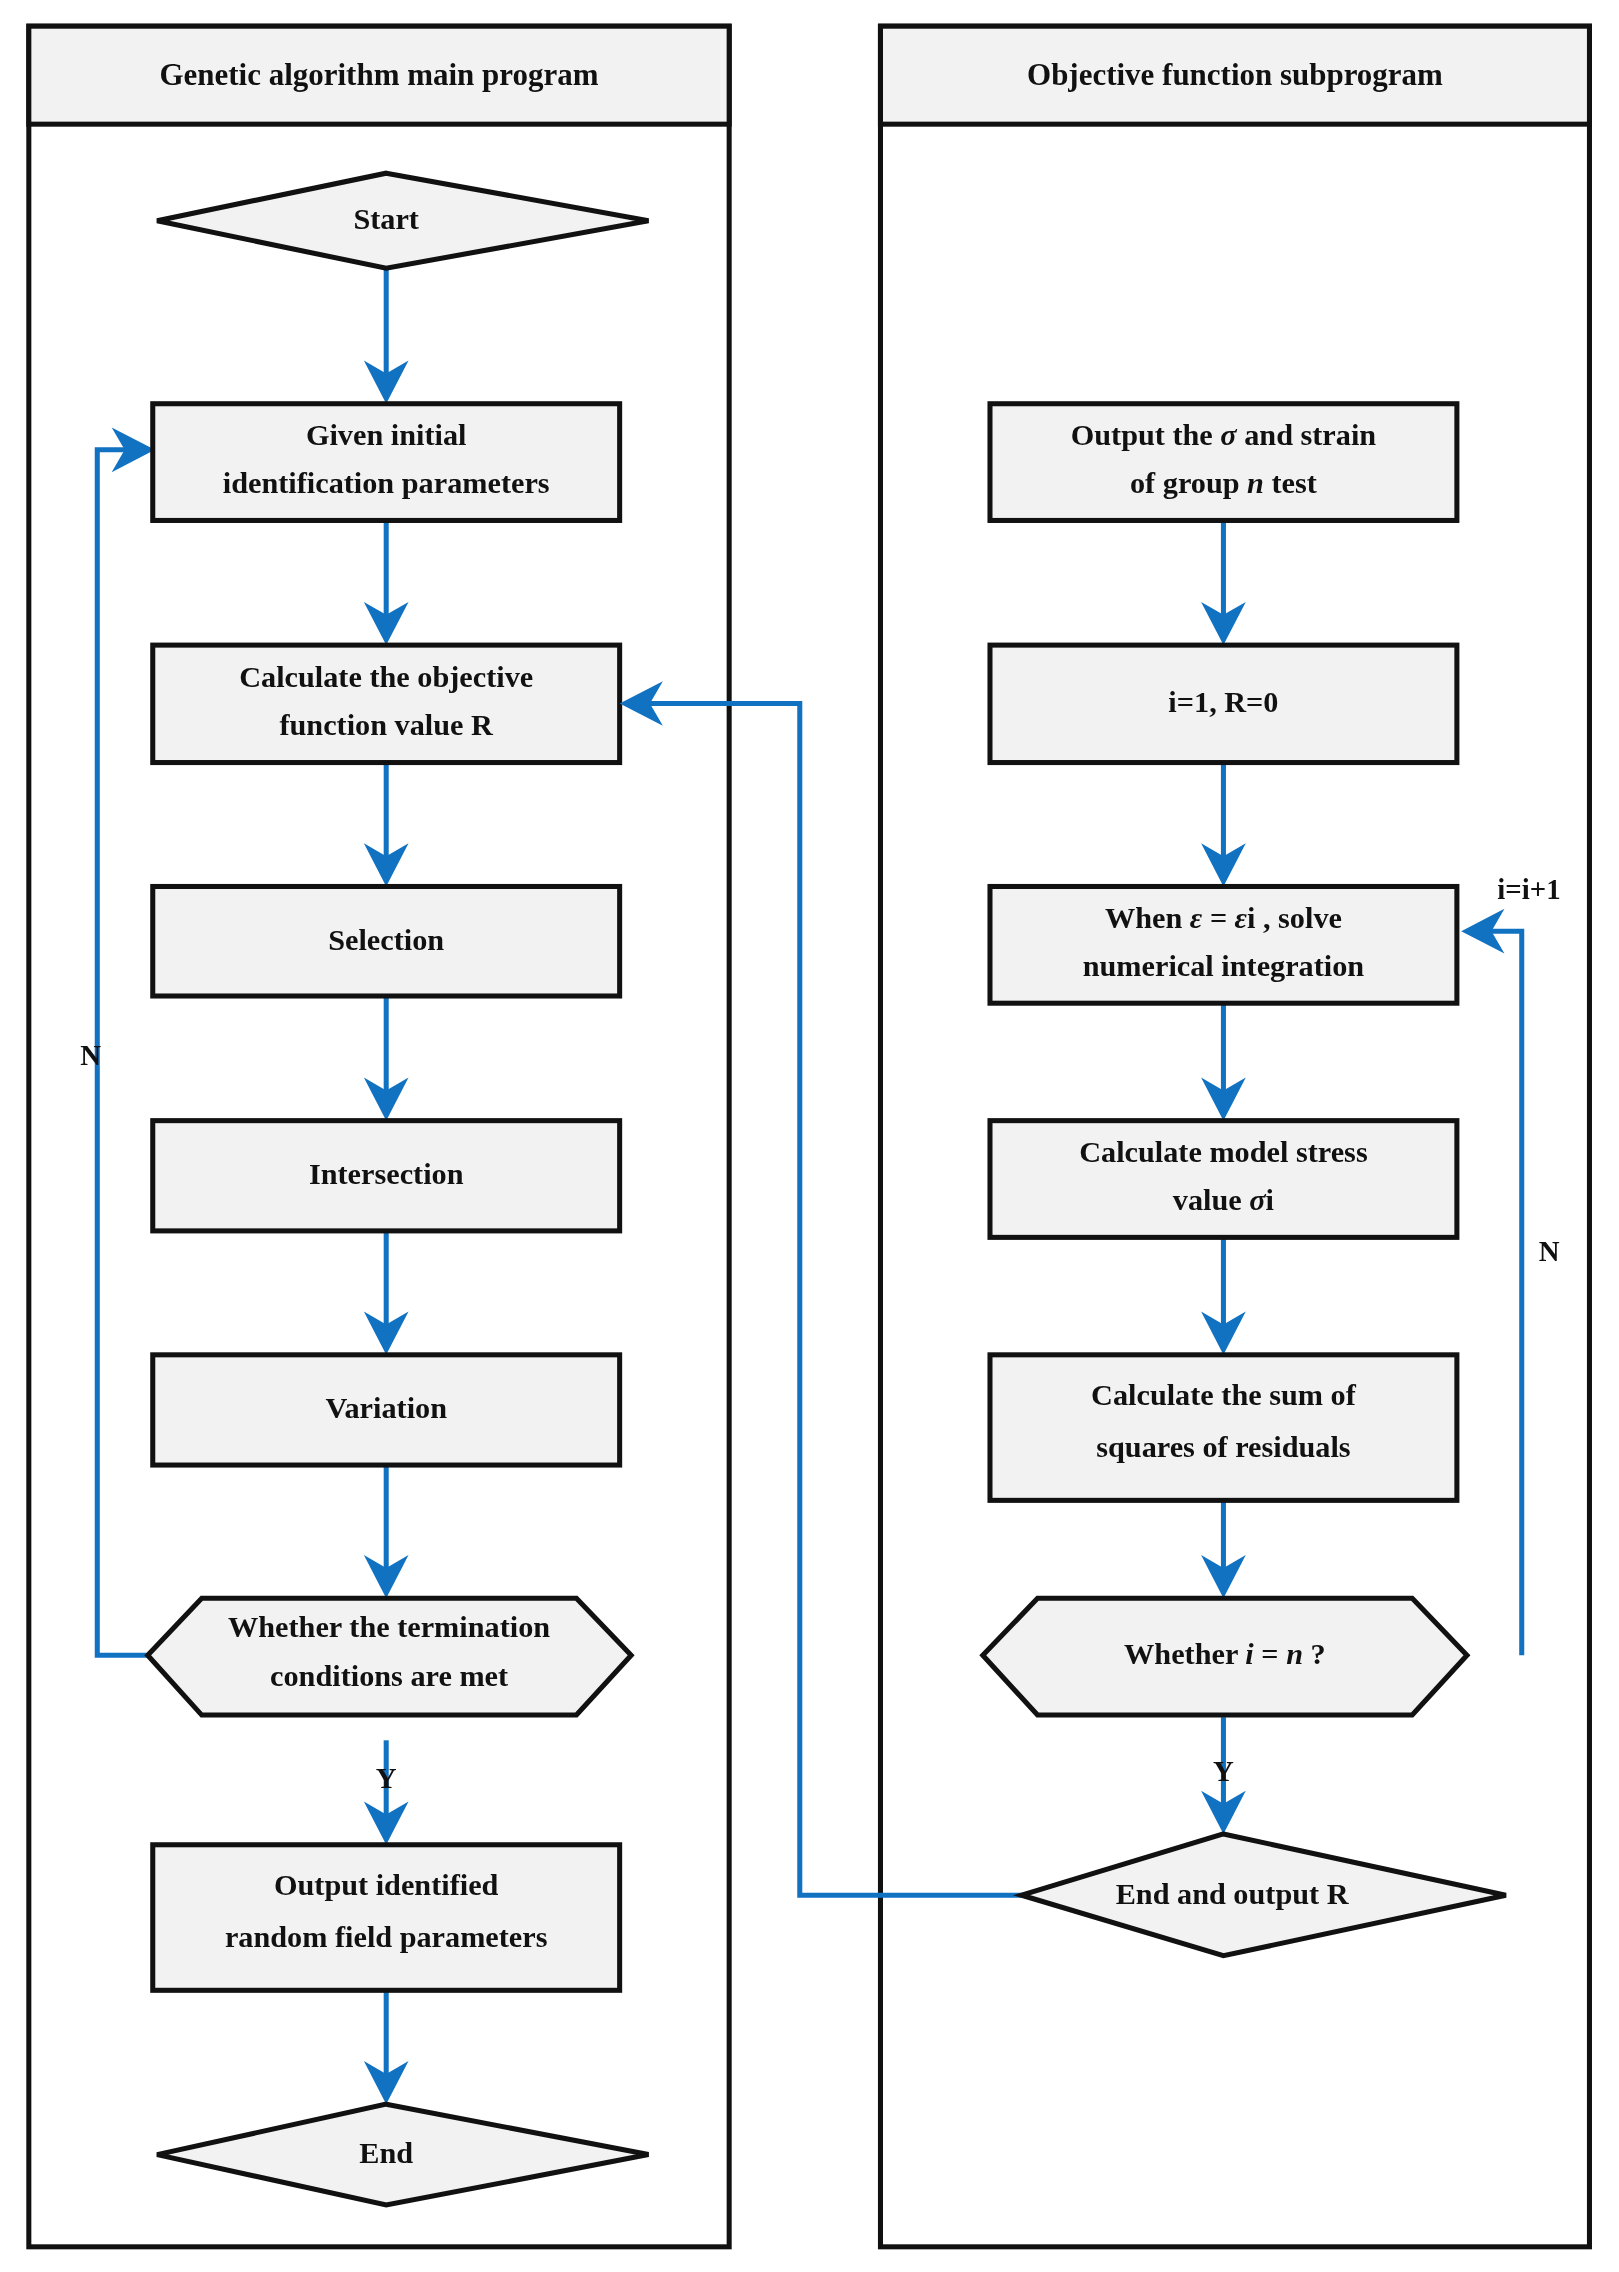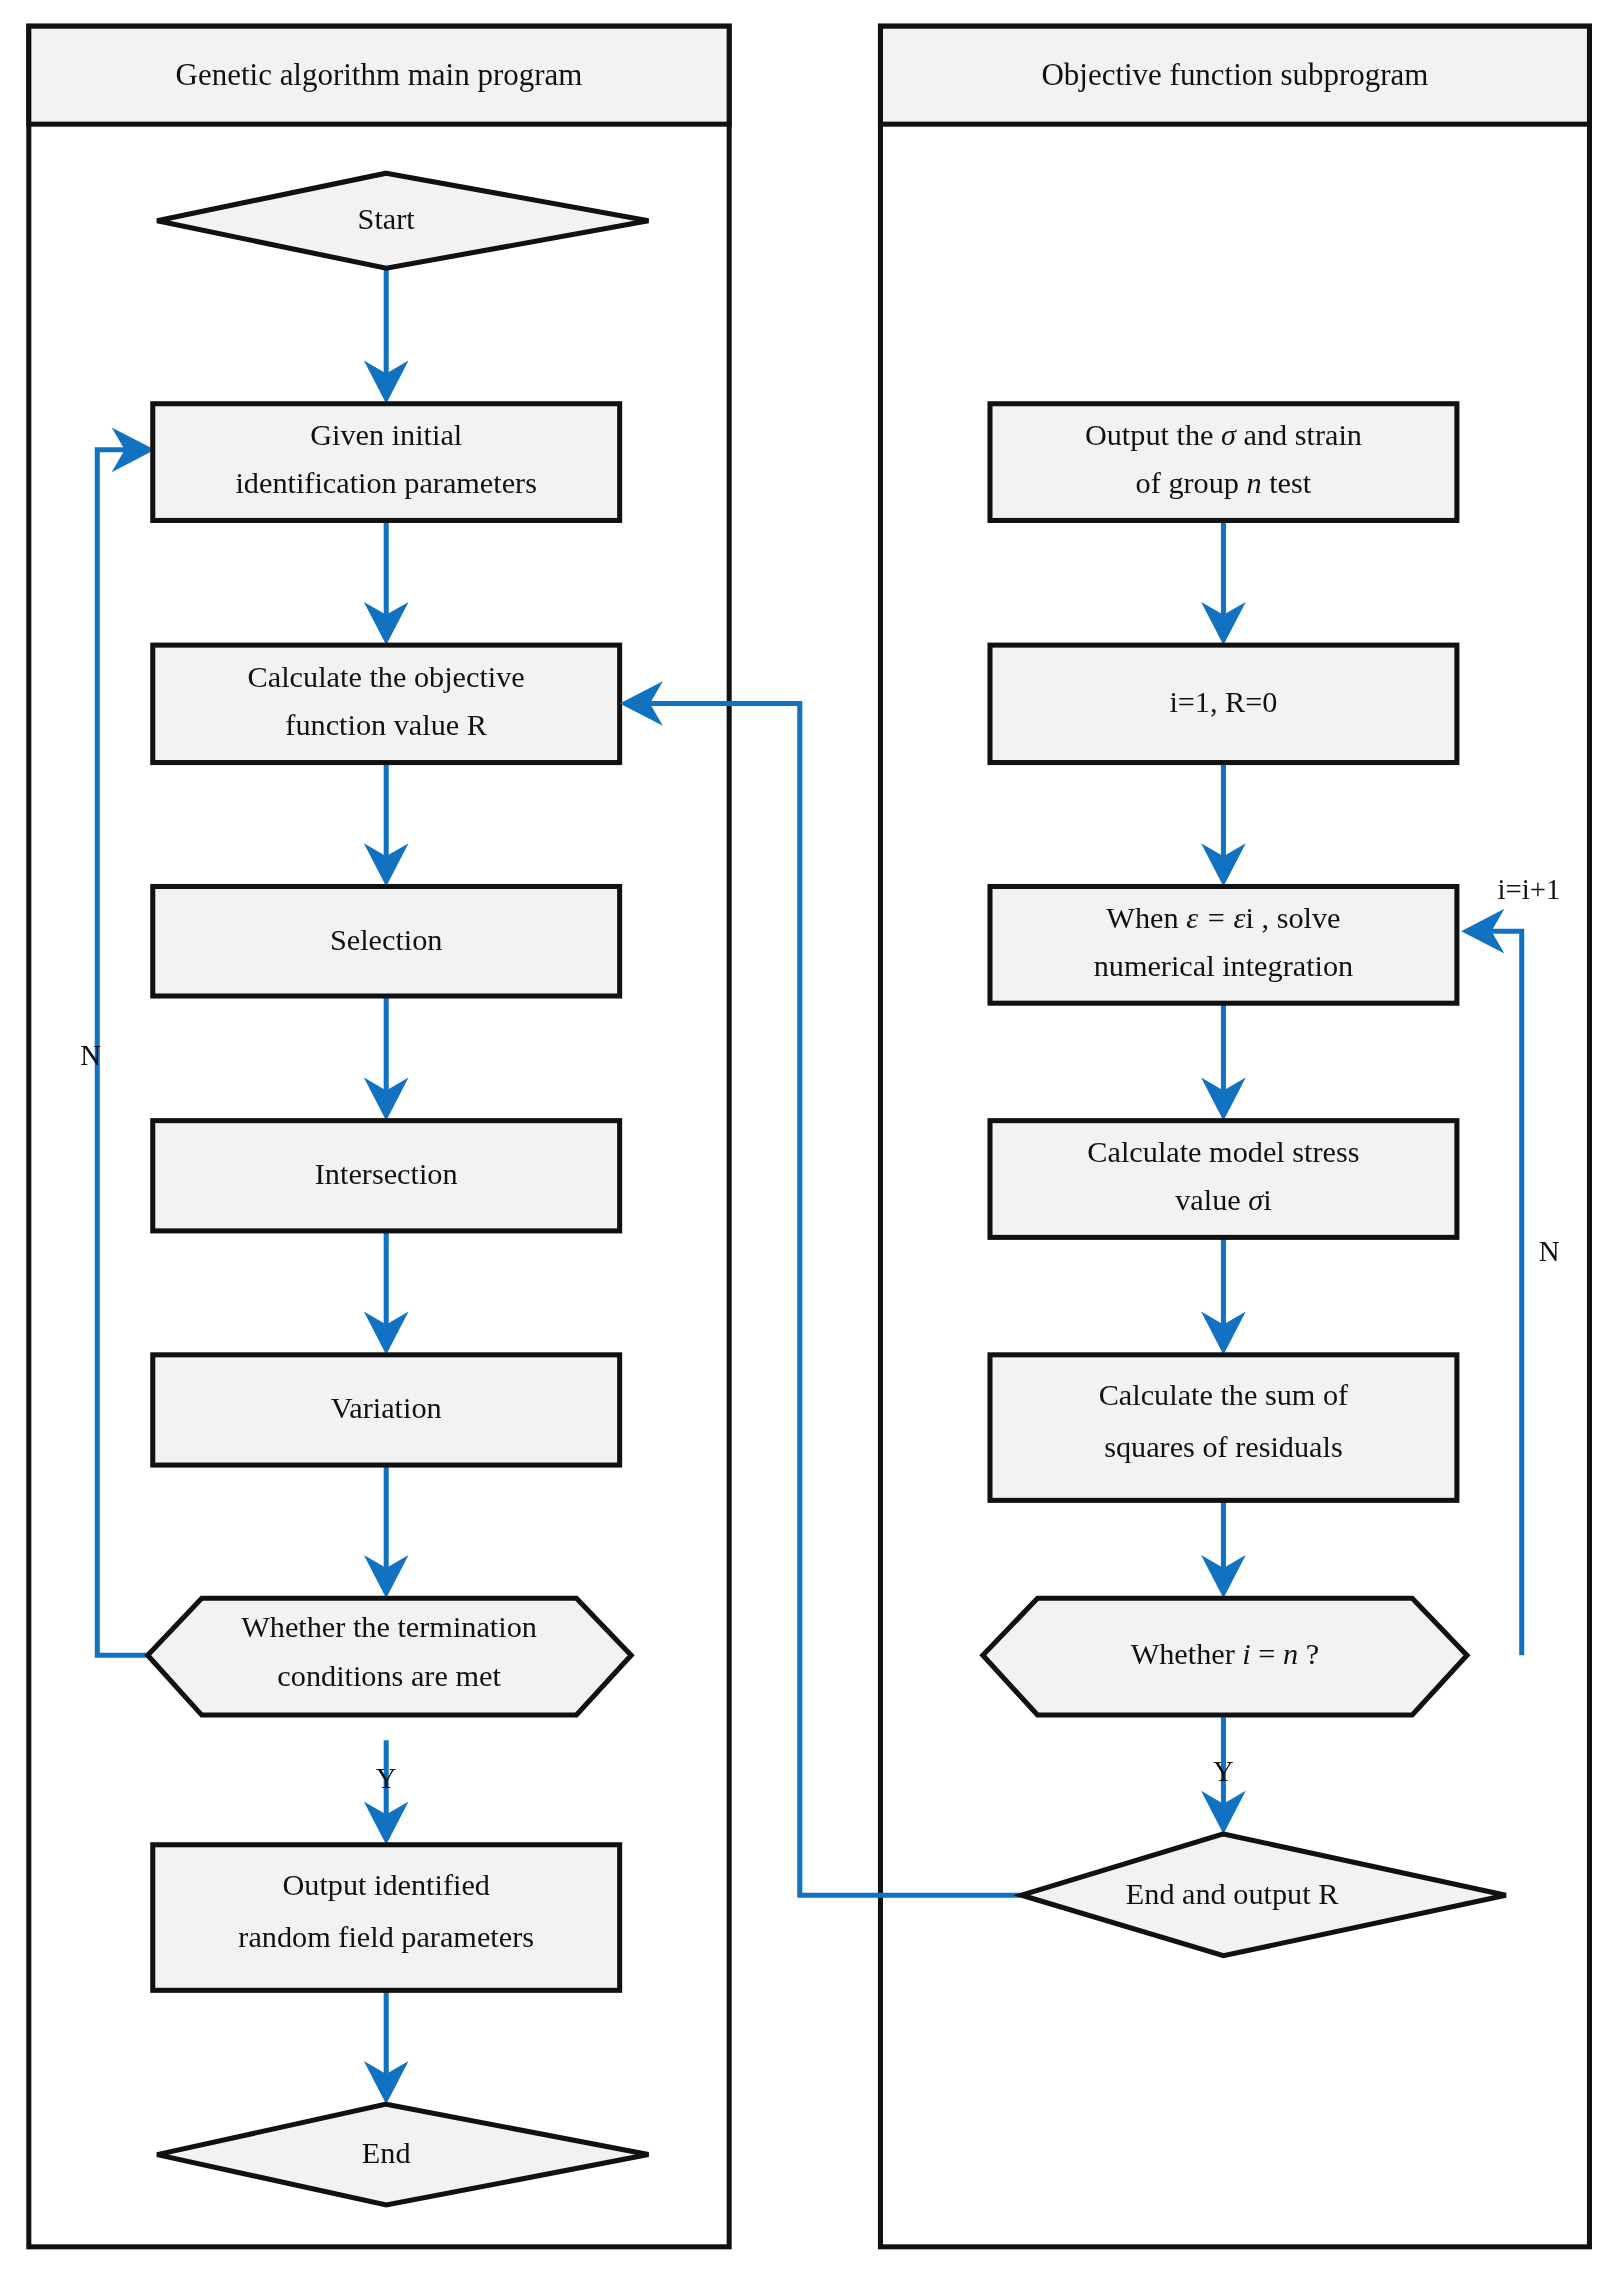--- a/index.html
+++ b/index.html
@@ -1,20 +1,20 @@
 <!DOCTYPE html>
 <html style="font-size:11.5px"><head>
 <meta charset="utf-8">
 <style>
   html,body{margin:0;padding:0;background:#ffffff;}
   body{
     font-family:"Liberation Serif","DejaVu Serif",serif;
     width:1619px;height:2273px;position:relative;overflow:hidden;
   }
-  #stage{position:absolute;left:0;top:0;width:1401px;height:2273px;}
+  #stage{position:absolute;left:0;top:0;width:1401px;height:2273px;font-weight:bold;}
   svg#flow{position:absolute;left:0;top:0;width:1619px;height:2273px;}
 
   
   .panel-frame{fill:#ffffff;stroke:#111111;stroke-width:7;}
   .panel-head{fill:#f2f2f2;stroke:#111111;stroke-width:7;}
 
   
   .node-shape{fill:#f2f2f2;stroke:#111111;stroke-width:7;}
 
   

